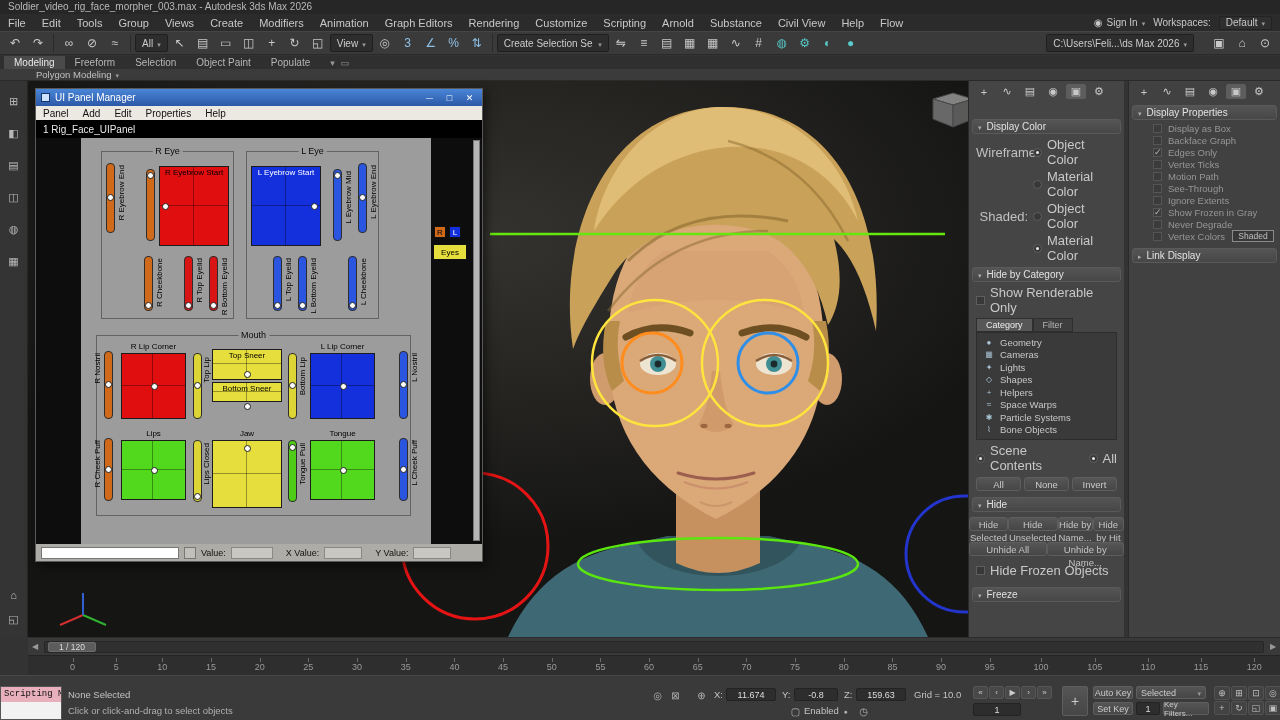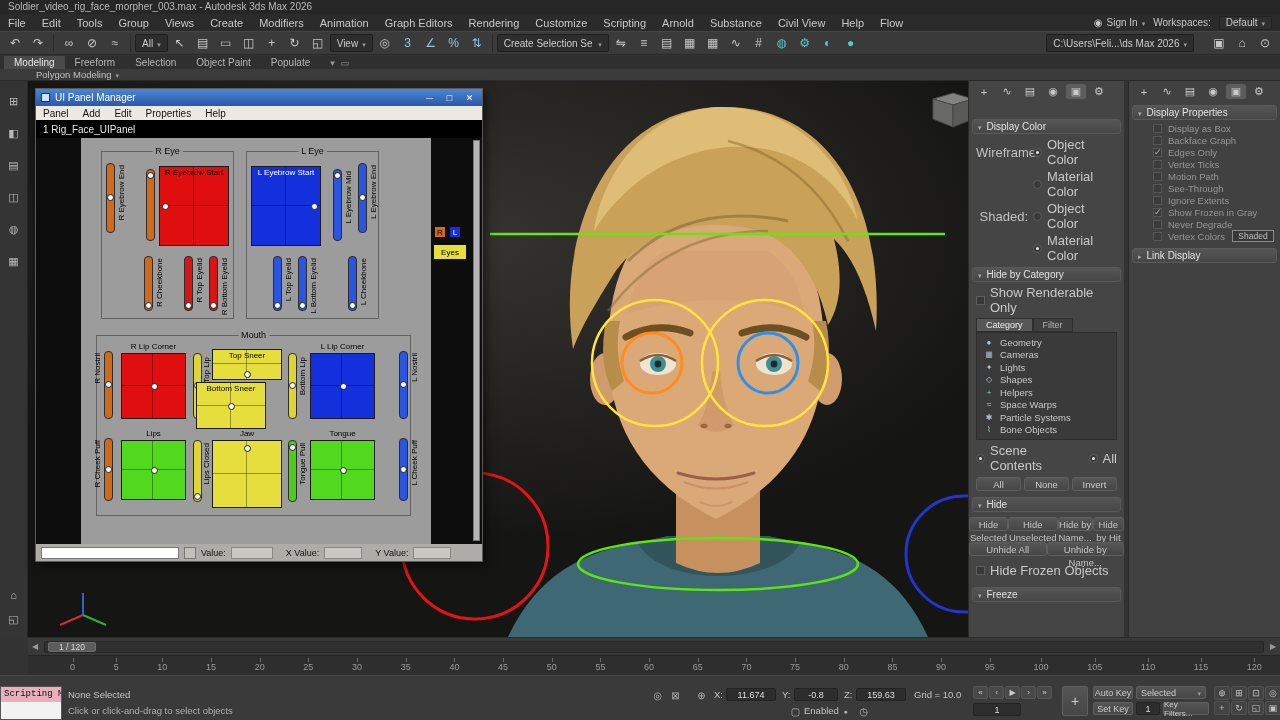--- a/index.html
+++ b/index.html
@@ -489,21 +489,21 @@
       <span class="dot" style="left:29px;top:29px"></span>
     </div>
     <div class="vslider c-yellow" style="left:157px;top:264px;height:66px">
         <span class="dot" style="left:0;top:28px"></span>
       </div>
     <span class="vlabel" style="left:166px;top:268px">Top Lip</span>
     <div class="rigbox b-yellow" style="left:176px;top:260px;width:70px;height:31px">
       <span class="blabel">Top Sneer</span>
       <span class="dot" style="left:31px;top:21px"></span>
     </div>
-    <div class="rigbox b-yellow" style="left:160px;top:293px;width:70px;height:47px">
+    <div class="rigbox b-yellow" style="left:176px;top:293px;width:70px;height:20px">
       <span class="blabel">Bottom Sneer</span>
       <span class="dot" style="left:31px;top:20px"></span>
     </div>
     <div class="vslider c-yellow" style="left:252px;top:264px;height:66px">
         <span class="dot" style="left:0;top:28px"></span>
       </div>
     <span class="vlabel" style="left:262px;top:268px">Bottom Lip</span>
     <span class="hlabel" style="left:274px;top:253px;width:65px">L Lip Corner</span>
     <div class="rigbox b-blue" style="left:274px;top:264px;width:65px;height:66px">
       <span class="dot" style="left:29px;top:29px"></span>

